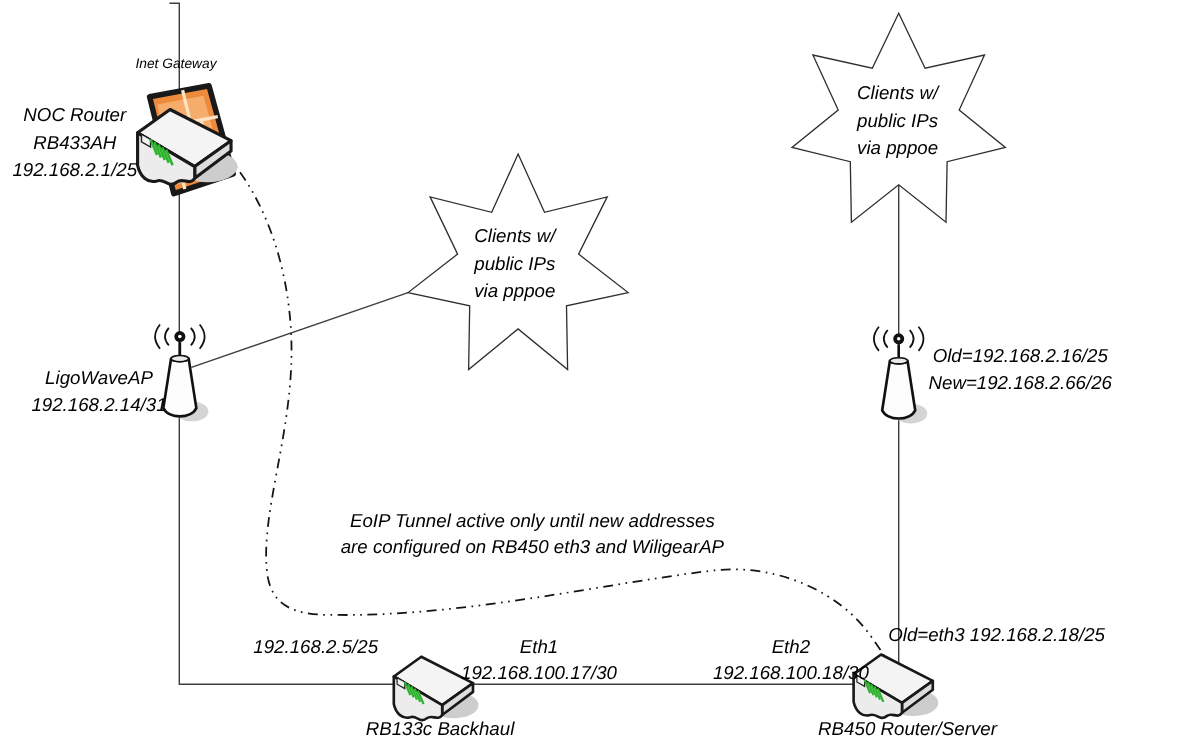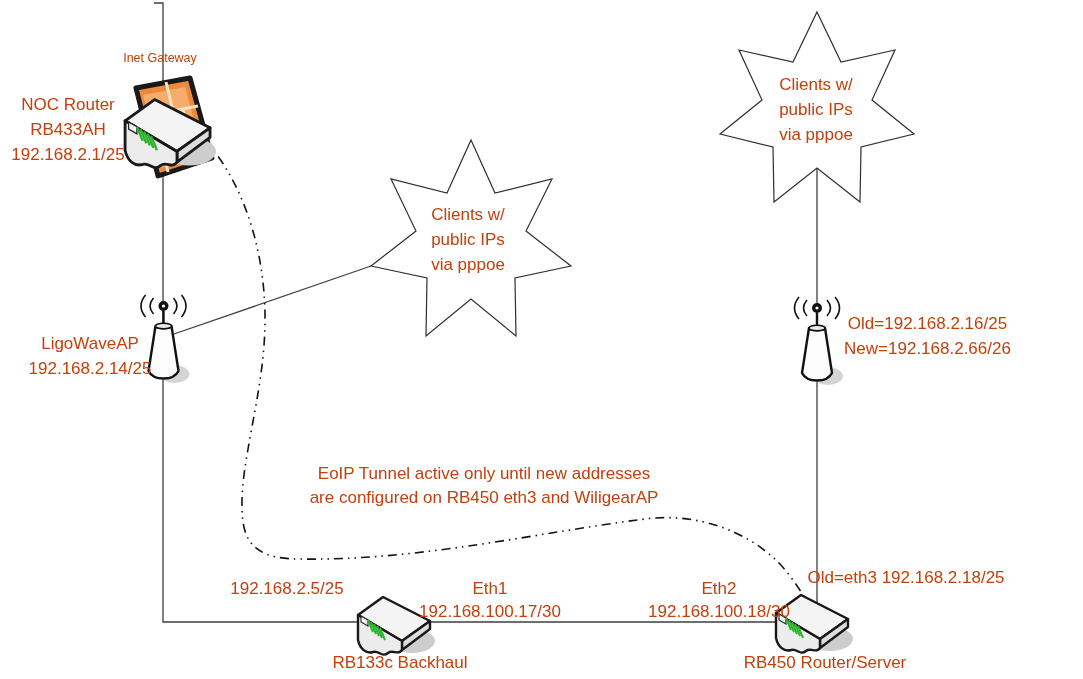--- a/index.html
+++ b/index.html
@@ -1,21 +1,21 @@
 <!DOCTYPE html>
 <html><head>
 <meta charset="utf-8">
 <style>
   html,body{margin:0;padding:0;background:#ffffff;}
   #stage{
     position:relative;width:1083px;height:679px;background:#ffffff;
     font-family:"Liberation Sans","DejaVu Sans",sans-serif;color:#1b1b1b;overflow:hidden;
   }
   #netsvg{position:absolute;left:0;top:0;}
-  .lbl{position:absolute;text-align:center;font-size:17px;line-height:25px;color:#c2410c;white-space:nowrap;}
+  .lbl{position:absolute;text-align:center;font-size:17px;line-height:25px;color:#000000;white-space:nowrap;font-style:italic;}
   .lbl div{white-space:nowrap;}
   .small{font-size:12.5px;line-height:14px;}
   .note{line-height:24px;}
 </style>
 </head>
 <body>
 
 <div id="stage">
 
   <svg id="netsvg" width="1083" height="679" viewBox="0 0 1083 679">
@@ -86,21 +86,21 @@
   </div>
 
   <div class="lbl" style="left:0px;top:92px;width:136px;">
     <div>NOC Router</div>
     <div>RB433AH</div>
     <div>192.168.2.1/25</div>
   </div>
 
   <div class="lbl" style="left:0px;top:331px;width:148px;margin-left:16px;">
     <div>LigoWaveAP</div>
-    <div>192.168.2.14/25</div>
+    <div>192.168.2.14/31</div>
   </div>
 
   <div class="lbl" style="left:393px;top:202px;width:150px;">
     <div>Clients w/</div>
     <div>public IPs</div>
     <div>via pppoe</div>
   </div>
 
   <div class="lbl" style="left:741px;top:72px;width:150px;">
     <div>Clients w/</div>

